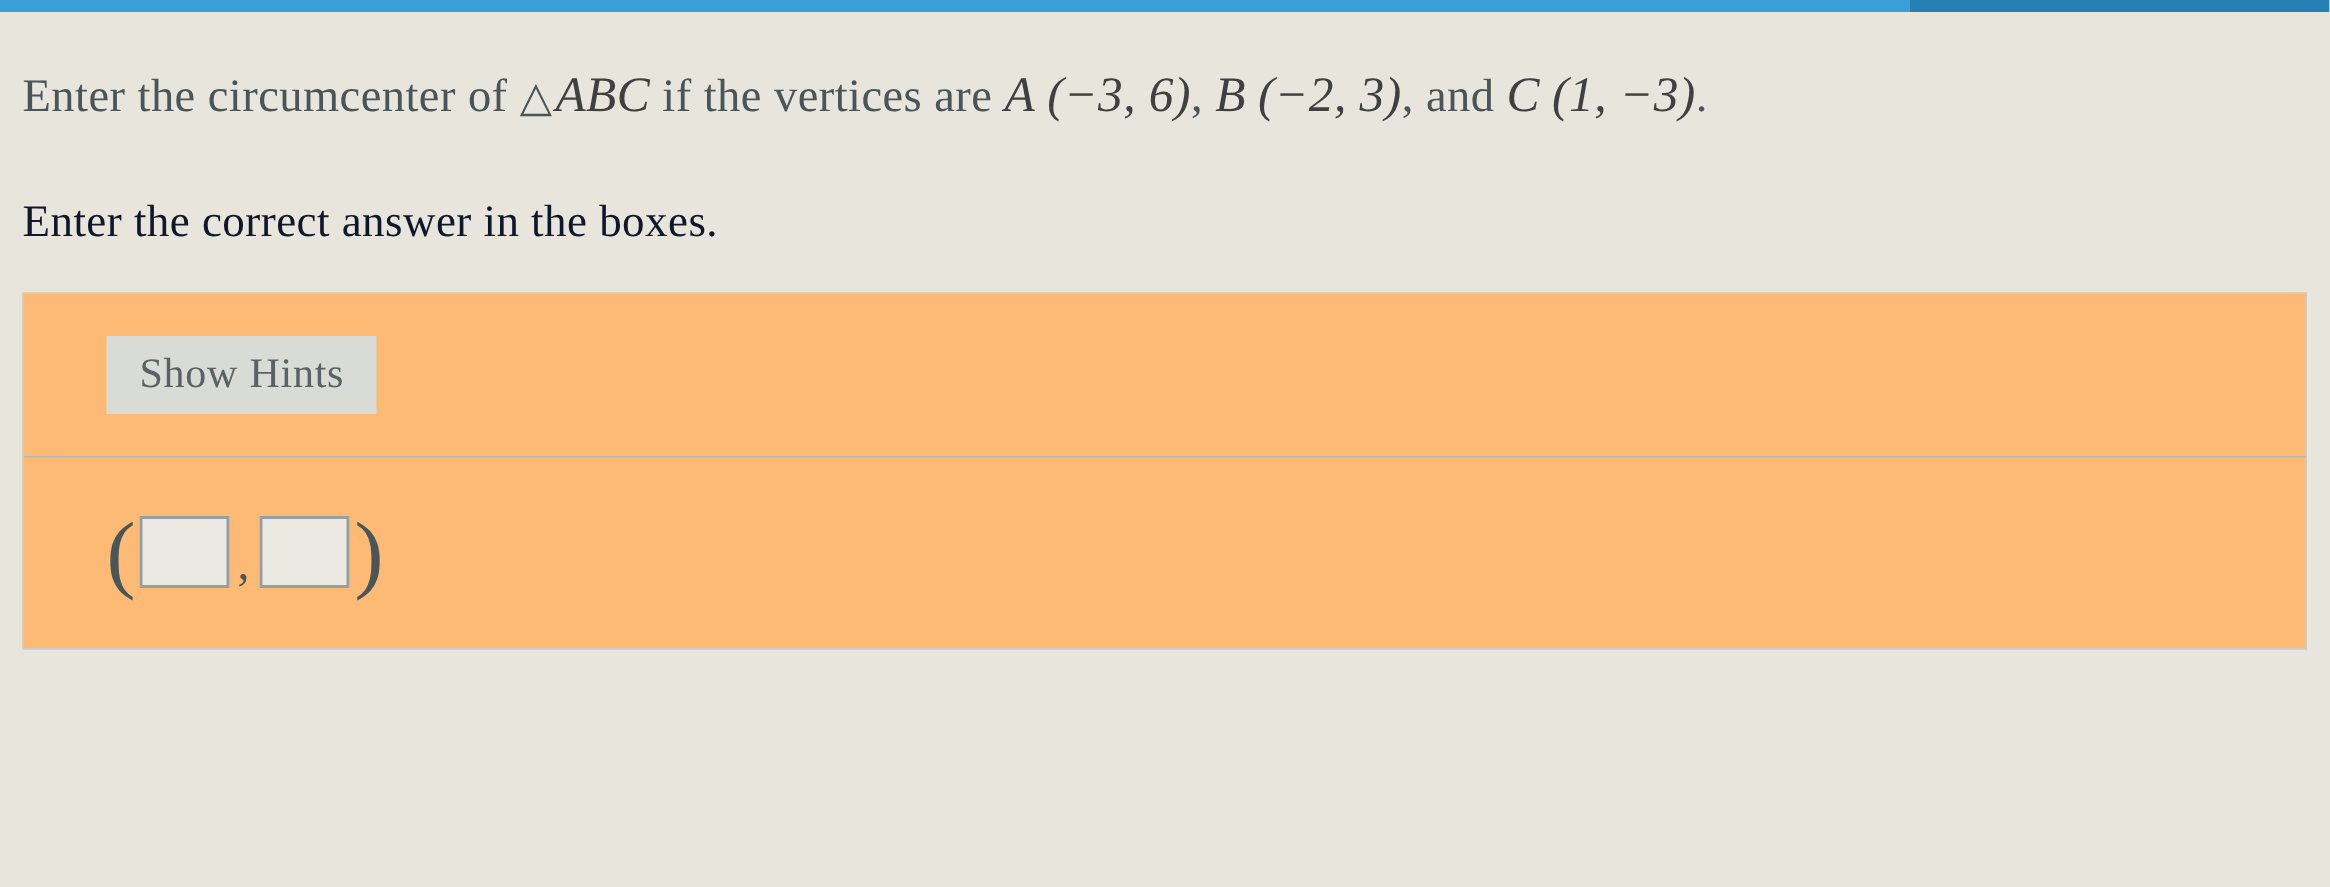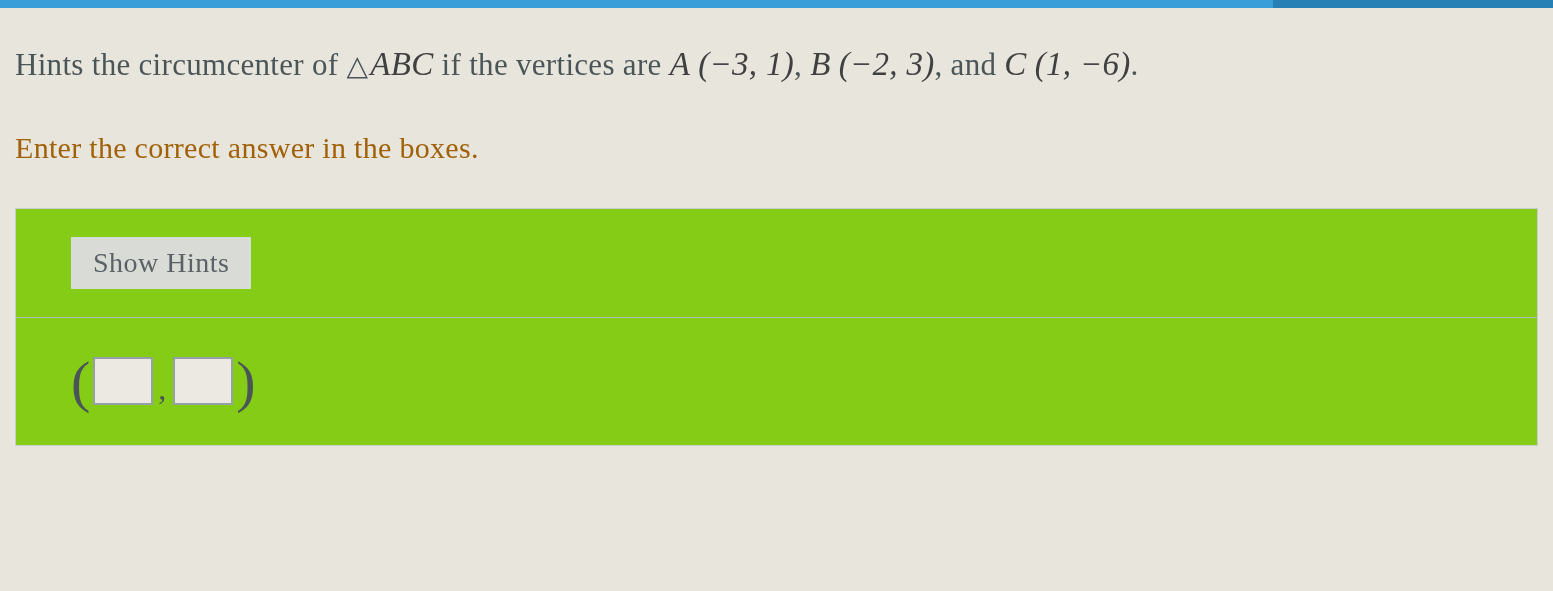--- a/index.html
+++ b/index.html
@@ -45,28 +45,28 @@
     .triangle {
       display: inline-block;
       font-size: 28px;
       vertical-align: baseline;
       font-style: normal;
       margin-right: 2px;
     }
     
     .instruction-text {
       font-size: 30px;
-      color: #a16207;
-      margin-bottom: 43px;
+      color: #0f172a;
+      margin-bottom: 30px;
       letter-spacing: 0.3px;
     }
     
     .answer-panel {
       border: 1px solid #c8cdd0;
-      background: #84cc16;
+      background: #fdba74;
       margin-left: 0;
       margin-right: 0;
     }
     
     .hints-section {
       padding: 28px 40px 28px 55px;
       border-bottom: 1px solid #aeb8bd;
     }
     
     .show-hints-button {
@@ -142,21 +142,21 @@
     }
   </style>
 </head>
 <body>
 
 <div class="top-bar"></div>
 
 <div class="content-area">
 
   <div class="question-text">
-    <span>Hints the circumcenter of </span><span class="triangle">△</span><span class="math">ABC</span><span> if the vertices are </span><span class="math">A</span> <span class="math">(−3, 1)</span><span>, </span><span class="math">B</span> <span class="math">(−2, 3)</span><span>, and </span><span class="math">C</span> <span class="math">(1, −6)</span><span>.</span>
+    <span>Enter the circumcenter of </span><span class="triangle">△</span><span class="math">ABC</span><span> if the vertices are </span><span class="math">A</span> <span class="math">(−3, 6)</span><span>, </span><span class="math">B</span> <span class="math">(−2, 3)</span><span>, and </span><span class="math">C</span> <span class="math">(1, −3)</span><span>.</span>
   </div>
 
   <div class="instruction-text">Enter the correct answer in the boxes.</div>
 
   <div class="answer-panel">
 
     <div class="hints-section">
       <button class="show-hints-button">Show Hints</button>
     </div>
 

